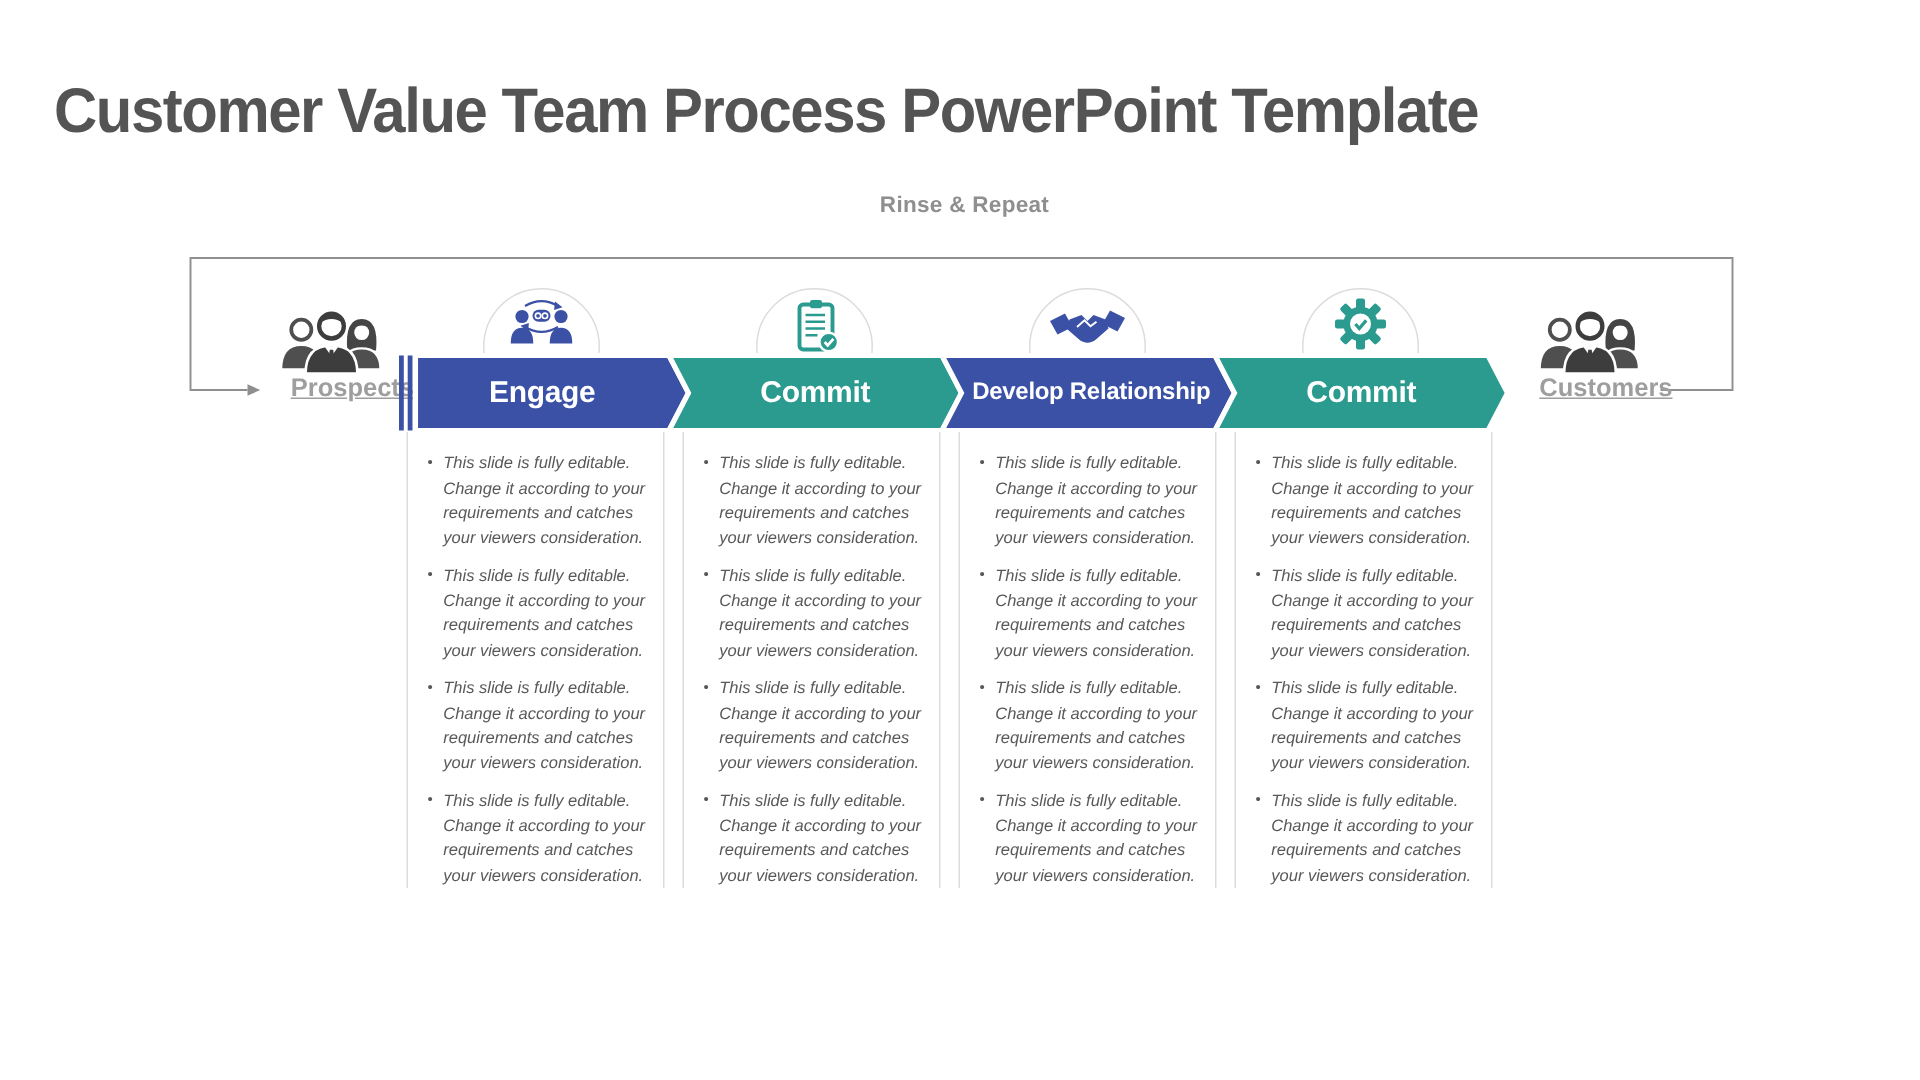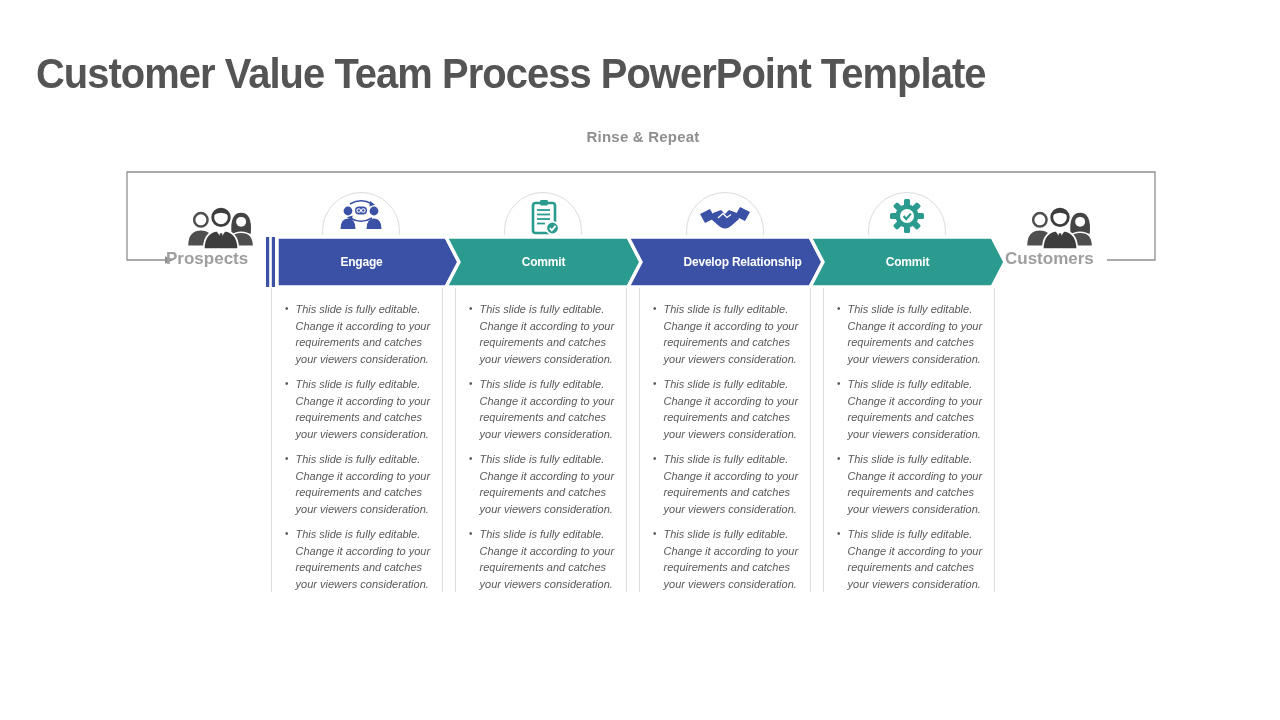--- a/index.html
+++ b/index.html
@@ -8,28 +8,28 @@
 
   #title{position:absolute;left:36px;top:50px;font-size:42px;font-weight:bold;
          color:#545454;letter-spacing:-1px;white-space:nowrap;
          transform:scaleX(0.95);transform-origin:left top;}
 
   #loop-label{position:absolute;left:523px;top:128px;width:240px;text-align:center;
               font-size:15px;font-weight:bold;color:#8f8f8f;letter-spacing:0.2px;}
 
   .abs{position:absolute;}
 
-  .endpoint-label{position:absolute;top:249px;width:110px;text-align:left;
-                  font-size:17px;font-weight:bold;color:#9e9e9e;}
+  .endpoint-label{position:absolute;top:249px;width:110px;text-align:right;
+                  font-size:17px;font-weight:bold;color:#9e9e9e;text-decoration:underline;}
 
   .stage-circle{position:absolute;top:192px;width:78px;height:78px;border-radius:50%;
                 background:#fff;border:1px solid #dcdcdc;box-sizing:border-box;}
 
   .chevron-label{position:absolute;top:237px;height:50px;width:169px;line-height:50px;
-                 text-align:center;color:#fff;font-weight:bold;font-size:12px;
+                 text-align:center;color:#fff;font-weight:bold;font-size:20px;
                  white-space:nowrap;letter-spacing:-0.2px;}
 
   .stage-column{position:absolute;top:288px;width:172px;height:390px;box-sizing:border-box;
                 border-left:1px solid #dcdcdc;border-right:1px solid #dcdcdc;
                 border-bottom:1px solid #dcdcdc;padding:13px 4px 0 10px;}
   .bullet{display:flex;gap:7px;margin-bottom:9px;
           font-style:italic;font-size:11px;line-height:16.5px;color:#595959;}
   .bullet .dot{flex:0 0 auto;margin-left:3px;font-style:normal;font-size:10px;line-height:16.5px;color:#595959;}
 
   .handle{position:absolute;}
@@ -137,21 +137,21 @@
     <rect x="11" y="5" width="3.2" height="50" fill="#3a51a5"></rect>
     <rect x="16.8" y="5" width="3.2" height="50" fill="#3a51a5"></rect>
     <path d="M22,5 H191 L204,30 L191,55 H22 Z" stroke="#fff" stroke-width="3.4" fill="#3a51a5"></path>
     <path d="M191,5 H373 L386,30 L373,55 H191 L204,30 Z" stroke="#fff" stroke-width="3.4" fill="#2b9b8f"></path>
     <path d="M373,5 H555 L568,30 L555,55 H373 L386,30 Z" stroke="#fff" stroke-width="3.4" fill="#3a51a5"></path>
     <path d="M555,5 H737 L750,30 L737,55 H555 L568,30 Z" stroke="#fff" stroke-width="3.4" fill="#2b9b8f"></path>
   </svg>
 
   <div class="chevron-label" style="left:277px">Engage</div>
   <div class="chevron-label" style="left:459px">Commit</div>
-  <div class="chevron-label" style="left:658px;font-size:12px">Develop Relationship</div>
+  <div class="chevron-label" style="left:643px;font-size:16px">Develop Relationship</div>
   <div class="chevron-label" style="left:823px">Commit</div>
 
   <div class="stage-column" style="left:271px">
     <div class="bullet">
         <span class="dot">•</span>
         <span>This slide is fully editable. Change it according to your requirements and catches your viewers consideration.</span>
       </div>
     <div class="bullet">
         <span class="dot">•</span>
         <span>This slide is fully editable. Change it according to your requirements and catches your viewers consideration.</span>

